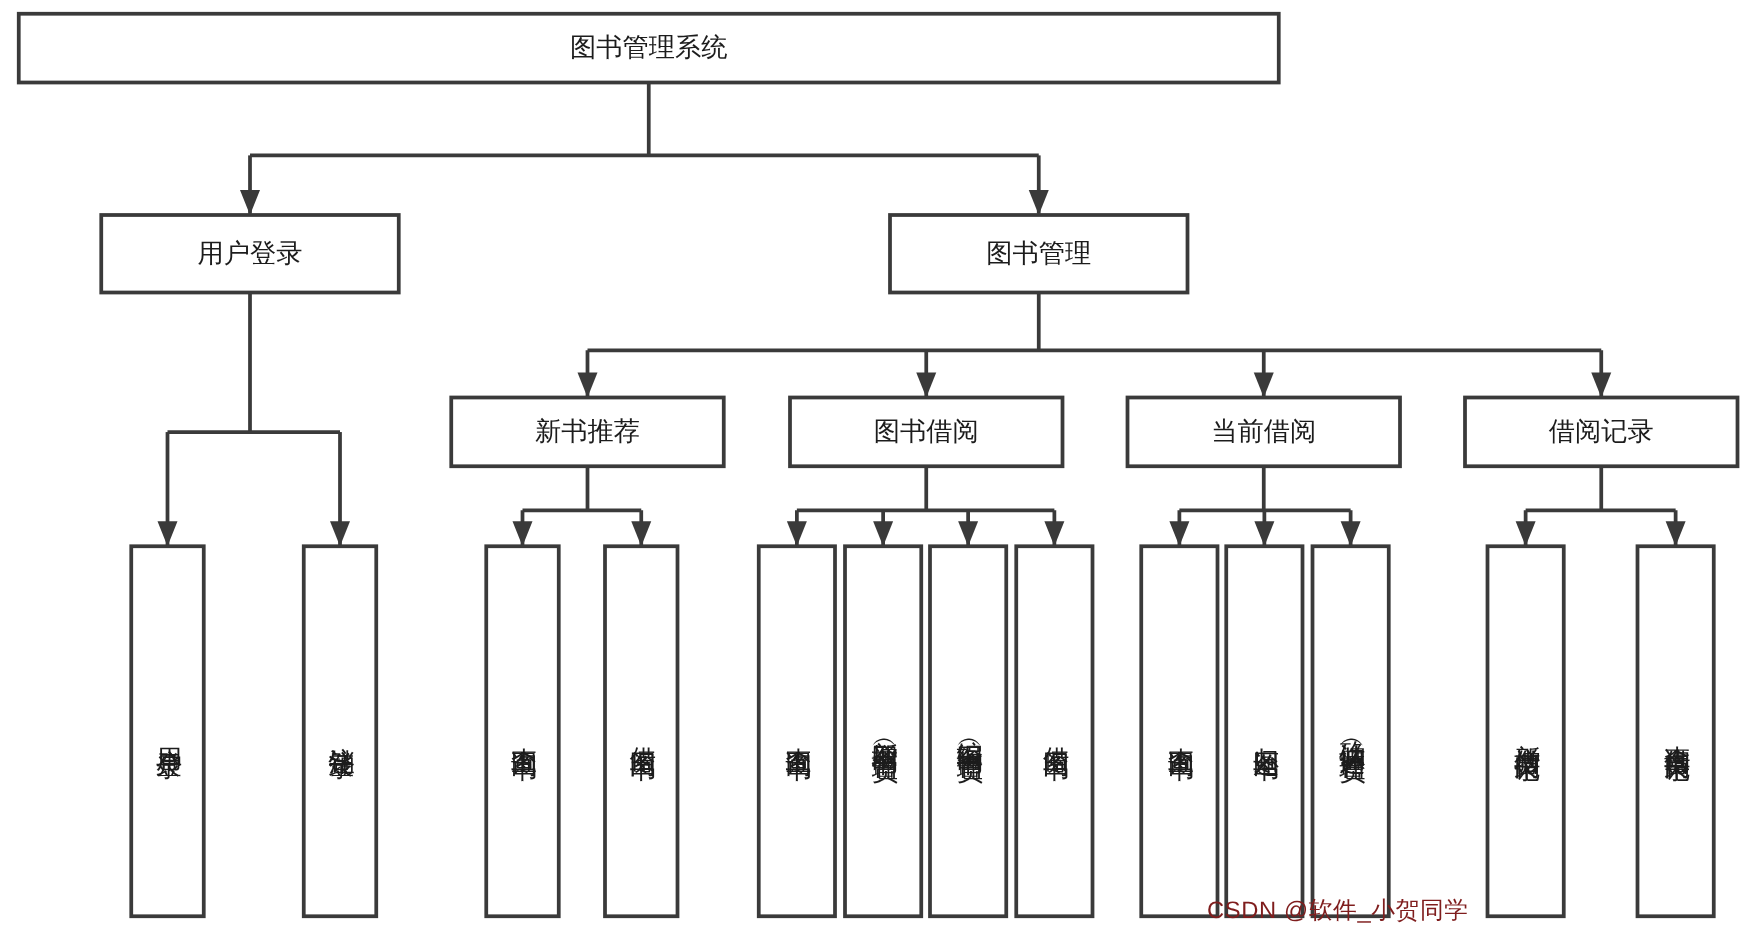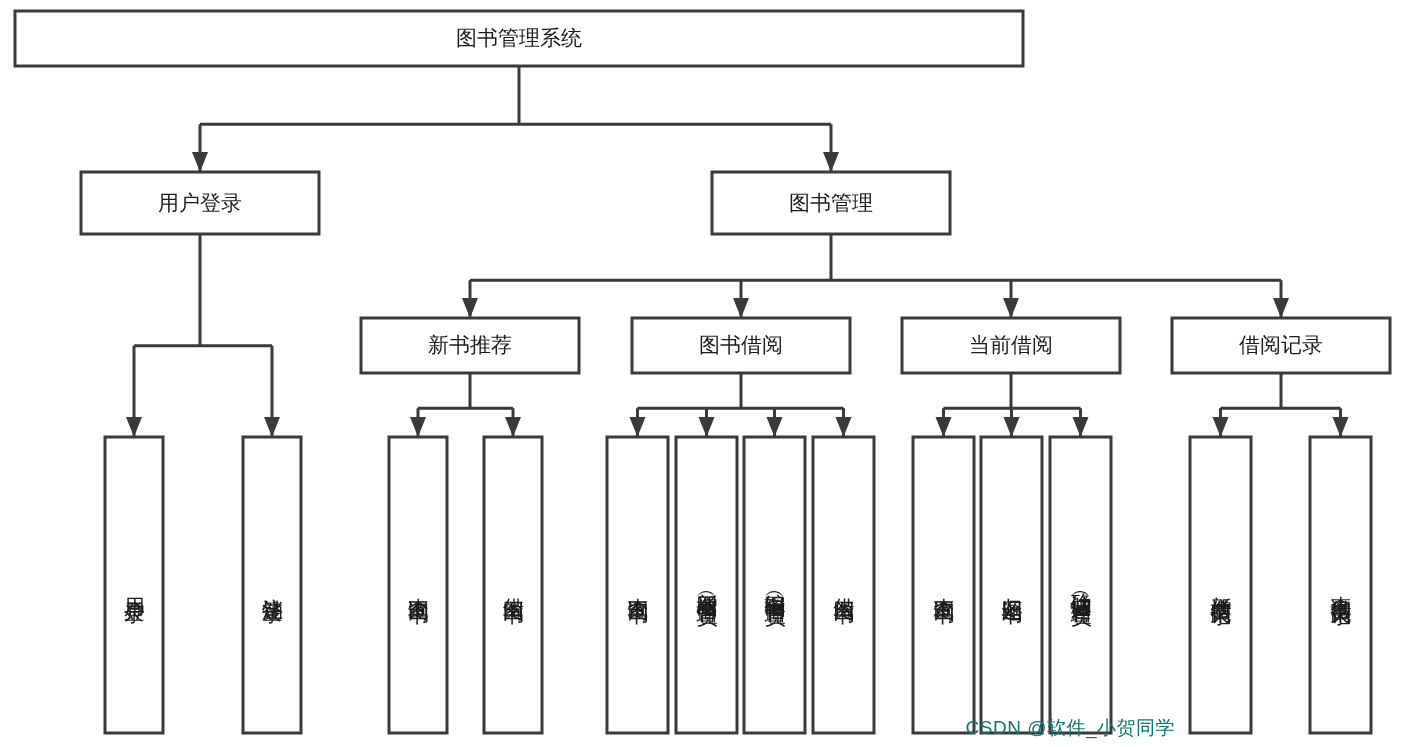--- a/index.html
+++ b/index.html
@@ -60,21 +60,21 @@
     color: #1c1c1c;
     pointer-events: none;
     white-space: nowrap;
   }
   .watermark {
     position: absolute;
     right: 8px;
     bottom: 6px;
     font-family: "Liberation Sans", "DejaVu Sans", sans-serif;
     font-size: 19px;
-    color: #0f766e;
+    color: #7f1d1d;
     letter-spacing: 0.5px;
     white-space: nowrap;
   }
 </style>
 </head>
 <body>
 
 <div id="diagram-root">
 
   <svg id="tree-svg" viewBox="0 0 1405 747">

